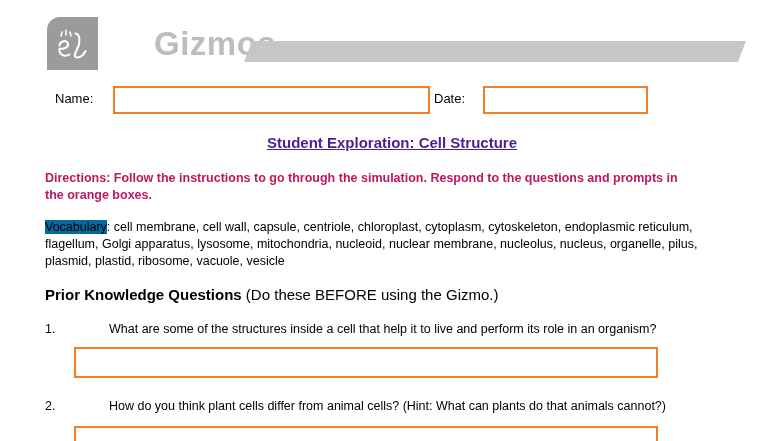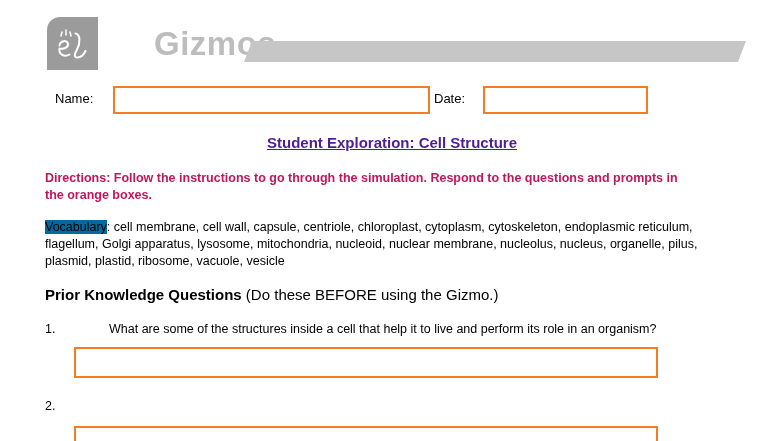--- a/index.html
+++ b/index.html
@@ -205,14 +205,15 @@
 <div id="prior-knowledge-heading"><span class="pk-bold">Prior Knowledge Questions</span><span> (Do these BEFORE using the Gizmo.)</span></div>
 
 <div class="question-row" id="question-1">
   <span class="question-number">1.</span>
   <span class="question-text">What are some of the structures inside a cell that help it to live and perform its role in an organism?</span>
 </div>
 <div class="entry-box" id="answer-box-1"></div>
 
 <div class="question-row" id="question-2">
   <span class="question-number">2.</span>
+  <span class="question-text">How do you think plant cells differ from animal cells? (Hint: What can plants do that animals cannot?)</span>
 </div>
 <div class="entry-box" id="answer-box-2"></div>
 
 </body></html>

